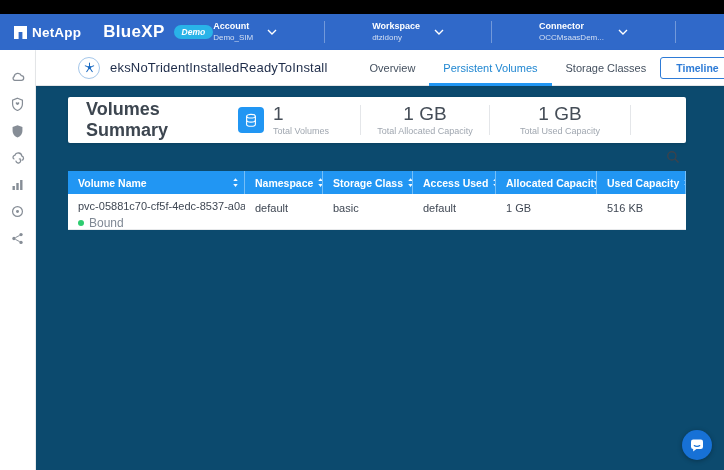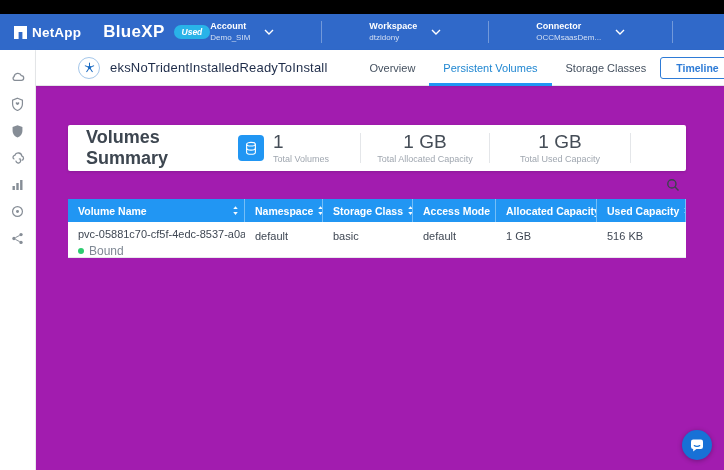--- a/index.html
+++ b/index.html
@@ -28,21 +28,21 @@
                   position:relative; margin:0 3px; cursor:pointer; }
   .notif-badge { position:absolute; right:0; bottom:1px; width:10px; height:10px; border-radius:50%;
                  background:#fff; color:#3069c9; font-size:6.5px; font-weight:bold; display:flex;
                  align-items:center; justify-content:center; }
 
   
   .body { display:flex; height:420px; }
   .sidebar { width:36px; background:#fff; border-right:1px solid #e8eaec; display:flex; flex-direction:column;
              align-items:center; padding-top:13px; }
   .side-item { width:24px; height:27px; display:flex; align-items:center; justify-content:center; cursor:pointer; }
-  .main { flex:1; display:flex; flex-direction:column; background:#a21caf; min-width:0;gap:28px; }
+  .main { flex:1; display:flex; flex-direction:column; background:#0c4a6e; min-width:0; }
 
   
   .toolbar { height:36px; background:#fff; display:flex; align-items:center; padding:0 12px 0 42px;
              border-bottom:1px solid #e4e6e8; box-shadow:0 1px 2px rgba(0,0,0,.07); position:relative; z-index:2; }
   .cluster-icon { width:22px; height:22px; border:1px solid #a5c7ea; border-radius:50%;
                   display:flex; align-items:center; justify-content:center; margin-right:10px; flex:none; }
   .cluster-title { font-size:13px; color:#1e2c49; letter-spacing:.2px; white-space:nowrap; }
   .tabs { display:flex; height:100%; margin-left:28px; }
   .tab { padding:0 14px; display:flex; align-items:center; font-size:11px; color:#44505f;
          position:relative; cursor:pointer; white-space:nowrap; }
@@ -100,21 +100,21 @@
   <header class="app-header">
     <div class="brand">
       <span style="display:flex;">
         <svg width="13" height="13" viewBox="0 0 13 13">
             <rect width="13" height="13" fill="#fff"></rect>
             <rect x="4.6" y="6" width="3.8" height="7" fill="#3069c9"></rect>
           </svg>
       </span>
       <span class="brand-name">NetApp</span>
       <span class="product-name">BlueXP</span>
-      <span class="demo-badge">Used</span>
+      <span class="demo-badge">Demo</span>
     </div>
 
     <div class="hdr-right">
       <div class="hdr-dd">
         <span class="hdr-dd-text">
           <span class="hdr-dd-label">Account</span>
           <span class="hdr-dd-value">Demo_SIM</span>
         </span>
         <span class="hdr-chevron">
           <svg width="10" height="6" viewBox="0 0 10 6">
@@ -343,21 +343,21 @@
             <div class="th c3">
               <span>Storage Class</span>
               <span class="sort-ic">
                   <svg width="7" height="11" viewBox="0 0 8 12" fill="rgba(255,255,255,.95)">
                     <path d="M4 1l2.6 3.4H1.4z"></path>
                     <path d="M4 11L1.4 7.6h5.2z"></path>
                   </svg>
                 </span>
             </div>
             <div class="th c4">
-              <span>Access Mode</span>
+              <span>Access Used</span>
               <span class="sort-ic">
                   <svg width="7" height="11" viewBox="0 0 8 12" fill="rgba(255,255,255,.95)">
                     <path d="M4 1l2.6 3.4H1.4z"></path>
                     <path d="M4 11L1.4 7.6h5.2z"></path>
                   </svg>
                 </span>
             </div>
             <div class="th c5">
               <span>Allocated Capacity</span>
 

